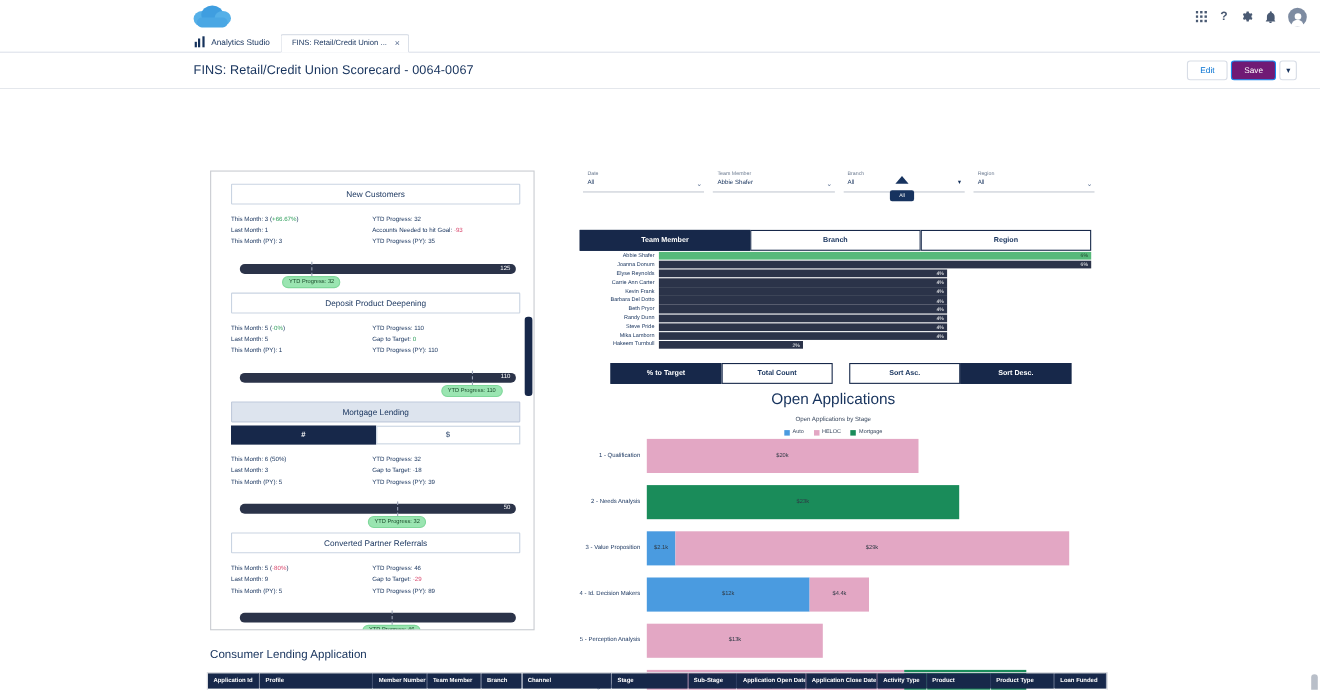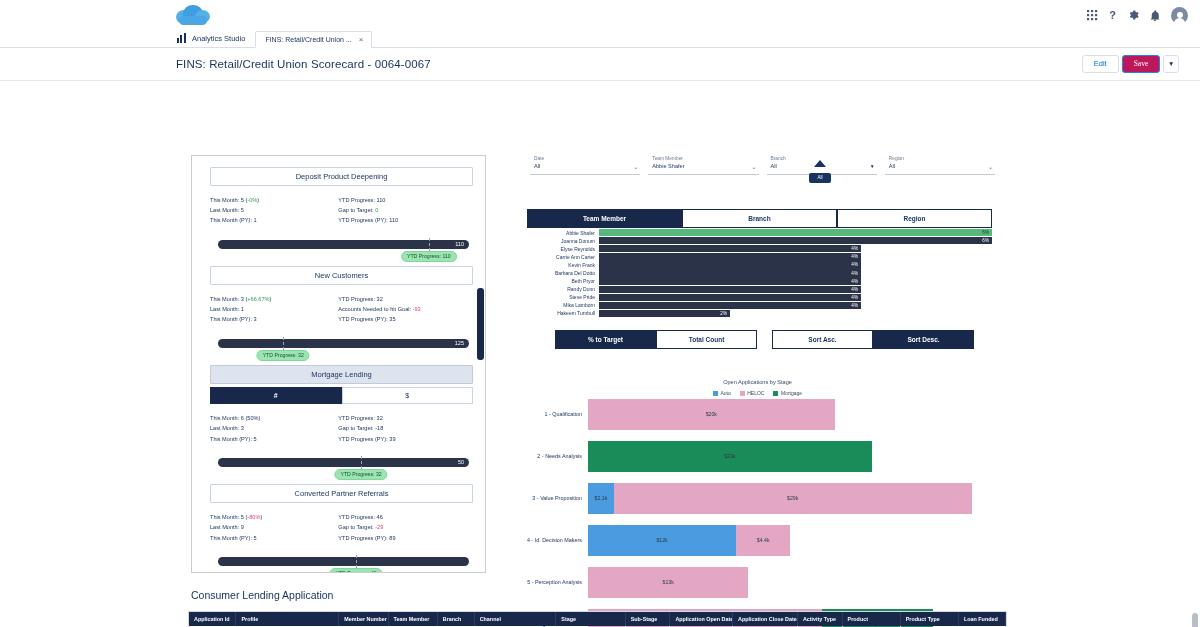--- a/index.html
+++ b/index.html
@@ -77,21 +77,21 @@
     background: #fff;
   }
   .page-title { font-size: 11.5px; color: #16325c; font-weight: 400; letter-spacing: .1px; }
   .titlerow-spacer { flex: 1; }
   .btn-group { display: flex; align-items: stretch; gap: 0; }
   .btn {
     font-size: 7.5px; padding: 3px 11px; border: 1px solid #d8dde6;
     background: #fff; color: #0070d2; cursor: pointer; line-height: 1.3;
     border-radius: 3px; margin-right: 3px;
   }
-  .btn.primary { background: #be185d; border-color: #1589ee; color: #fff; font-family: Liberation Serif, serif; }
+  .btn.primary { background: #701a75; border-color: #1589ee; color: #fff; }
   .btn.caret { padding: 3px 5px; color: #16325c; }
 
   
   .canvas { position: relative; height: 548px; background: #fff; }
 
   
   .left-panel {
     position: absolute; left: 191px; top: 74px; width: 295px; height: 418px;
     border: 1px solid #c9ccd1; background: #fff; overflow: hidden;
   }
@@ -300,63 +300,63 @@
     <button class="btn primary">Save</button>
     <button class="btn caret">▾</button>
   </div>
 </div>
 
 <div class="canvas">
 
   <div class="left-panel">
     <div class="sc-inner" id="scorecards">
   <div class="sc-card">
+    <div class="sc-head">New Customers</div>
+
+    <div class="sc-stats">
+      <div class="col">
+              <div>This Month: 3 (<span class="pos">+66.67%</span>)</div>
+              <div>Last Month: 1<span class=""></span></div>
+              <div>This Month (PY): 3<span class=""></span></div>
+            </div>
+      <div class="col right">
+              <div>YTD Progress: 32<span class=""></span></div>
+              <div>Accounts Needed to hit Goal: <span class="neg">-93</span></div>
+              <div>YTD Progress (PY): 35<span class=""></span></div>
+            </div>
+    </div>
+    <div class="progress-wrap">
+      <div class="progress-track">
+        <span class="endlabel">125</span>
+      </div>
+      <div class="tick" style="left:26%"></div>
+      <div class="pill" style="left:26%">YTD Progress: 32</div>
+    </div>
+  </div>
+  <div class="sc-card">
     <div class="sc-head">Deposit Product Deepening</div>
 
     <div class="sc-stats">
       <div class="col">
               <div>This Month: 5 (<span class="pos">-0%</span>)</div>
               <div>Last Month: 5<span class=""></span></div>
               <div>This Month (PY): 1<span class=""></span></div>
             </div>
       <div class="col right">
               <div>YTD Progress: 110<span class=""></span></div>
               <div>Gap to Target: <span class="pos">0</span></div>
               <div>YTD Progress (PY): 110<span class=""></span></div>
             </div>
     </div>
     <div class="progress-wrap">
       <div class="progress-track">
         <span class="endlabel">110</span>
       </div>
       <div class="tick" style="left:84%"></div>
       <div class="pill" style="left:84%">YTD Progress: 110</div>
-    </div>
-  </div>
-  <div class="sc-card">
-    <div class="sc-head">New Customers</div>
-
-    <div class="sc-stats">
-      <div class="col">
-              <div>This Month: 3 (<span class="pos">+66.67%</span>)</div>
-              <div>Last Month: 1<span class=""></span></div>
-              <div>This Month (PY): 3<span class=""></span></div>
-            </div>
-      <div class="col right">
-              <div>YTD Progress: 32<span class=""></span></div>
-              <div>Accounts Needed to hit Goal: <span class="neg">-93</span></div>
-              <div>YTD Progress (PY): 35<span class=""></span></div>
-            </div>
-    </div>
-    <div class="progress-wrap">
-      <div class="progress-track">
-        <span class="endlabel">125</span>
-      </div>
-      <div class="tick" style="left:26%"></div>
-      <div class="pill" style="left:26%">YTD Progress: 32</div>
     </div>
   </div>
   <div class="sc-card">
     <div class="sc-head filled">Mortgage Lending</div>
     <div class="sc-toggle">
         <div class="on">#</div>
         <div class="off">$</div>
       </div>
     <div class="sc-stats">
       <div class="col">
@@ -507,20 +507,21 @@
     </div>
   <div class="seg-row" id="metric-tabs" style="left:555px;top:249px;width:202px;">
       <div class="seg on" style="width:50%">% to Target</div>
       <div class="seg" style="width:50%">Total Count</div>
     </div>
   <div class="seg-row" id="sort-tabs" style="left:772px;top:249px;width:202px;">
       <div class="seg" style="width:50%">Sort Asc.</div>
       <div class="seg on" style="width:50%">Sort Desc.</div>
     </div>
 
+  <div class="widget-title" style="top:273px;">Open Applications</div>
   <div class="sub-label">Open Applications by Stage</div>
   <div class="legend" id="legend">
       <span class="li">
         <span class="sw" style="background:#4a9be0"></span>
         <span>Auto</span>
       </span>
       <span class="li">
         <span class="sw" style="background:#e3a7c4"></span>
         <span>HELOC</span>
       </span>

